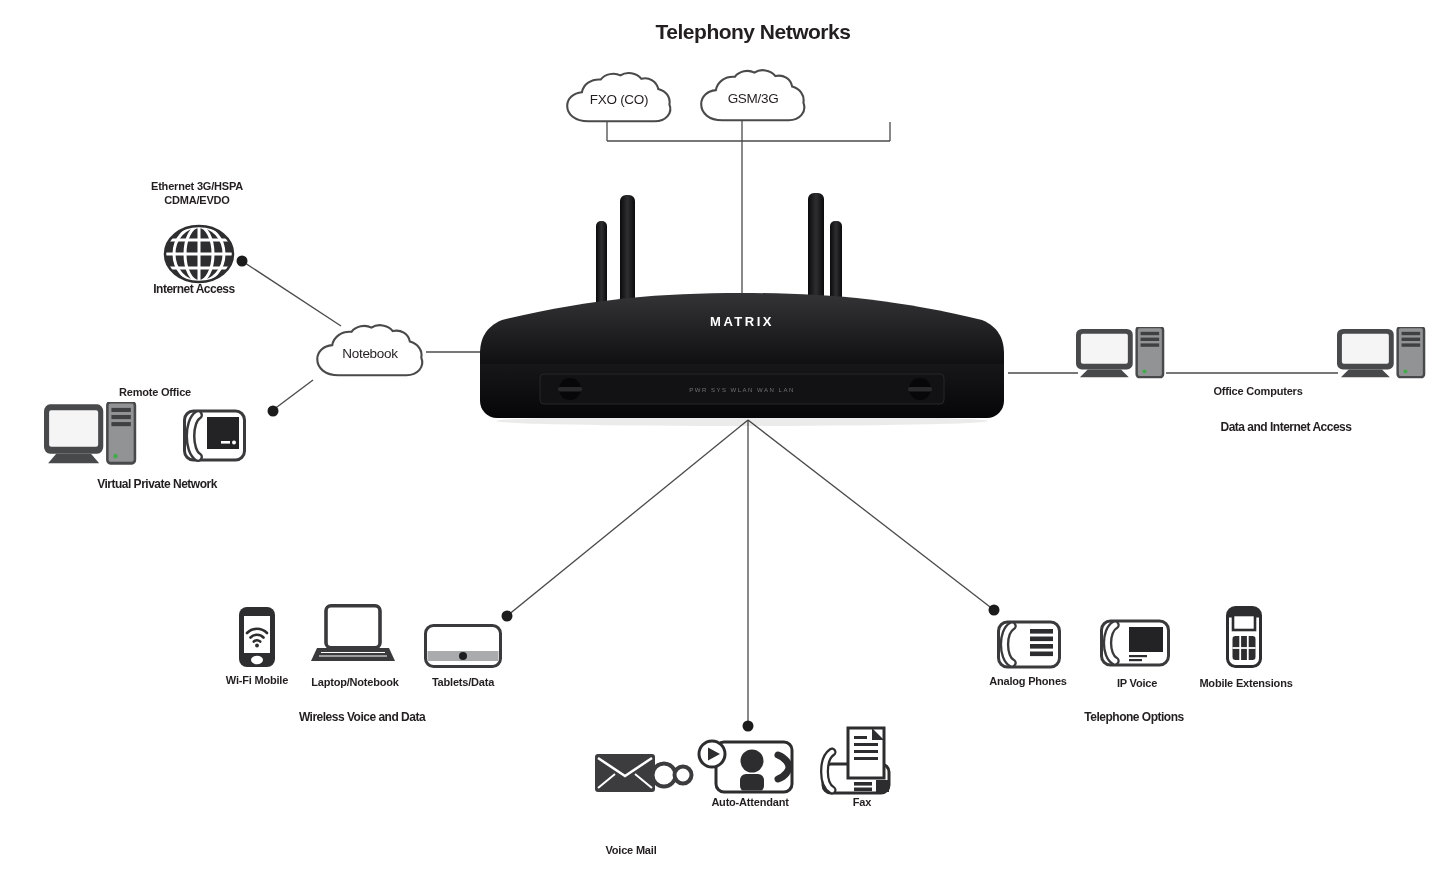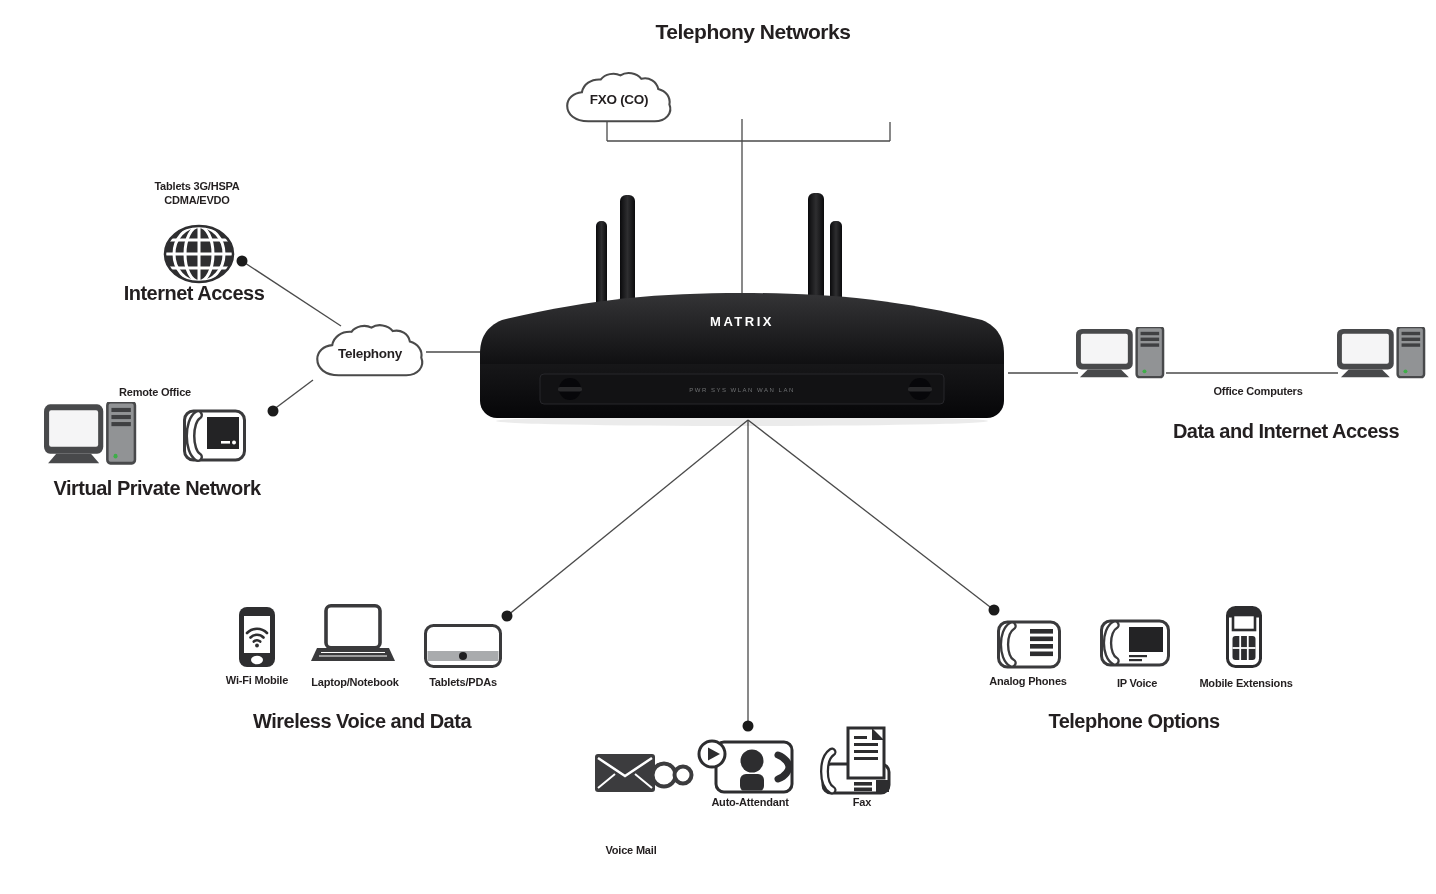--- a/index.html
+++ b/index.html
@@ -1,27 +1,27 @@
 <!DOCTYPE html>
 <html><head>
 <meta charset="utf-8">
 <style>
   html,body{margin:0;padding:0;background:#fff;}
   .canvas{position:relative;width:1436px;height:894px;background:#ffffff;overflow:hidden;
           font-family:"Liberation Sans","DejaVu Sans",sans-serif;color:#231f20;padding-left:32px;}
   .abs{position:absolute;}
-  .lbl-lg{position:absolute;font-weight:700;font-size:20px;letter-spacing:-0.5px;
+  .lbl-lg{position:absolute;font-weight:700;font-size:12px;letter-spacing:-0.5px;
           text-align:center;white-space:nowrap;transform:translateX(-50%);color:#231f20;line-height:1.05;}
   .lbl-title{font-size:21px;}
   .lbl-sm{position:absolute;font-weight:700;font-size:11px;letter-spacing:-0.2px;
           text-align:center;white-space:nowrap;transform:translateX(-50%);color:#231f20;line-height:1.25;}
   .cloud{position:absolute;}
   .cloud svg{position:absolute;left:0;top:0;}
   .cloud-lbl{position:absolute;left:0;width:100%;text-align:center;font-size:13.5px;
-             font-weight:700;letter-spacing:-0.3px;color:#231f20;}
+             font-weight:400;letter-spacing:-0.3px;color:#231f20;}
   svg{display:block;overflow:visible;}
 </style>
 </head>
 <body>
 
 <div class="canvas">
 
   <svg width="0" height="0" style="position:absolute">
     <defs>
       <symbol id="cloud" viewBox="0 -4 160 80" preserveAspectRatio="none">
@@ -80,29 +80,35 @@
   </svg>
 
   <div class="lbl-lg lbl-title" style="left:753px;top:21px">Telephony Networks</div>
 
   <div class="cloud" style="left:563px;top:70px;width:112px;height:54px">
     <svg width="112" height="54">
         <use href="#cloud" width="112" height="54"></use>
       </svg>
     <div class="cloud-lbl" style="top:22px">FXO (CO)</div>
   </div>
+  <div class="cloud" style="left:697px;top:67px;width:112px;height:56px">
+    <svg width="112" height="56">
+        <use href="#cloud" width="112" height="56"></use>
+      </svg>
+    <div class="cloud-lbl" style="top:24px">GSM/3G</div>
+  </div>
 
   <div class="cloud" style="left:313px;top:322px;width:114px;height:56px">
     <svg width="114" height="56">
         <use href="#cloud" width="114" height="56"></use>
       </svg>
-    <div class="cloud-lbl" style="top:24px">Telephony</div>
+    <div class="cloud-lbl" style="top:24px">Notebook</div>
   </div>
 
-  <div class="lbl-sm" style="left:197px;top:180px">Tablets 3G/HSPA</div>
+  <div class="lbl-sm" style="left:197px;top:180px">Ethernet 3G/HSPA</div>
   <div class="lbl-sm" style="left:197px;top:194px">CDMA/EVDO</div>
   <svg class="abs" style="left:162px;top:224px" width="74" height="60" viewBox="0 0 74 60">
     <ellipse cx="37" cy="30" rx="34" ry="28" fill="#2e2e30"></ellipse>
     <g stroke="#ffffff" stroke-width="3" fill="none">
       <line x1="8" y1="16" x2="66" y2="16"></line>
       <line x1="3" y1="30" x2="71" y2="30"></line>
       <line x1="8" y1="44" x2="66" y2="44"></line>
       <line x1="37" y1="2" x2="37" y2="58"></line>
       <ellipse cx="37" cy="30" rx="14" ry="27.5"></ellipse>
       <ellipse cx="37" cy="30" rx="25" ry="27.8"></ellipse>
@@ -175,21 +181,21 @@
     <line x1="10" y1="48.5" x2="74" y2="48.5" stroke="#ffffff" stroke-width="1.2"></line>
     <line x1="8" y1="52" x2="76" y2="52" stroke="#ffffff" stroke-width="1.2"></line>
   </svg>
   <svg class="abs" style="left:424px;top:624px" width="78" height="44" viewBox="0 0 78 44">
     <rect x="1.5" y="1.5" width="75" height="41" rx="8" fill="#ffffff" stroke="#3a3a3c" stroke-width="3"></rect>
     <rect x="3.5" y="27" width="71" height="10" fill="#a9abad"></rect>
     <circle cx="39" cy="32" r="4" fill="#1e1e20"></circle>
   </svg>
   <div class="lbl-sm" style="left:257px;top:674px">Wi-Fi Mobile</div>
   <div class="lbl-sm" style="left:355px;top:676px">Laptop/Notebook</div>
-  <div class="lbl-sm" style="left:463px;top:676px">Tablets/PDAs</div>
+  <div class="lbl-sm" style="left:463px;top:676px">Tablets/Data</div>
   <div class="lbl-lg" style="left:362px;top:711px">Wireless Voice and Data</div>
 
   <svg class="abs" style="left:595px;top:752px" width="97" height="42" viewBox="0 0 97 42">
     <rect x="0" y="2" width="60" height="38" rx="3" fill="#3c3c3e"></rect>
     <path d="M3,6 L30,24 L57,6" fill="none" stroke="#ffffff" stroke-width="2.5"></path>
     <path d="M3,36 L20,22 M57,36 L40,22" fill="none" stroke="#ffffff" stroke-width="2"></path>
     <circle cx="69" cy="23" r="11.5" fill="#ffffff" stroke="#3c3c3e" stroke-width="4"></circle>
     <circle cx="88" cy="23" r="8.5" fill="#ffffff" stroke="#3c3c3e" stroke-width="4"></circle>
   </svg>
   <svg class="abs" style="left:694px;top:736px" width="102" height="60" viewBox="0 0 102 60">

